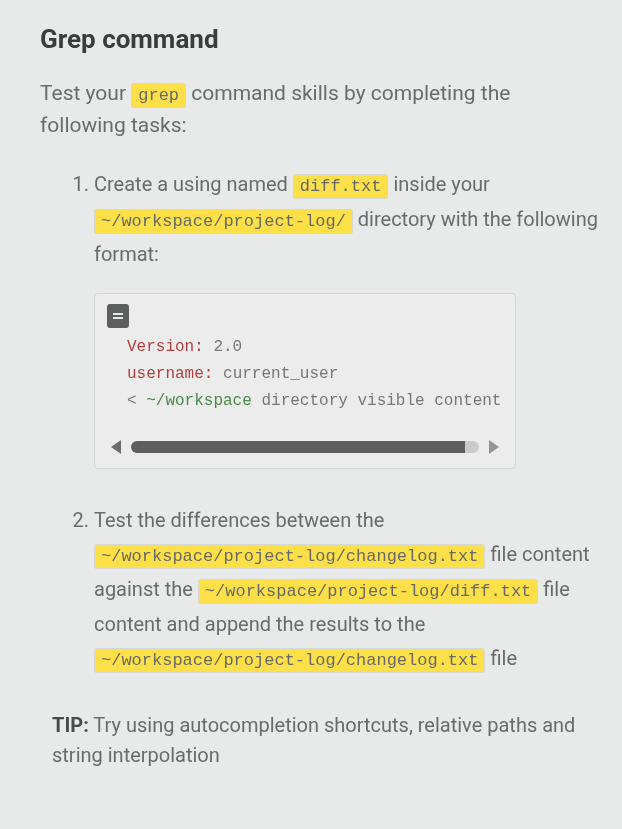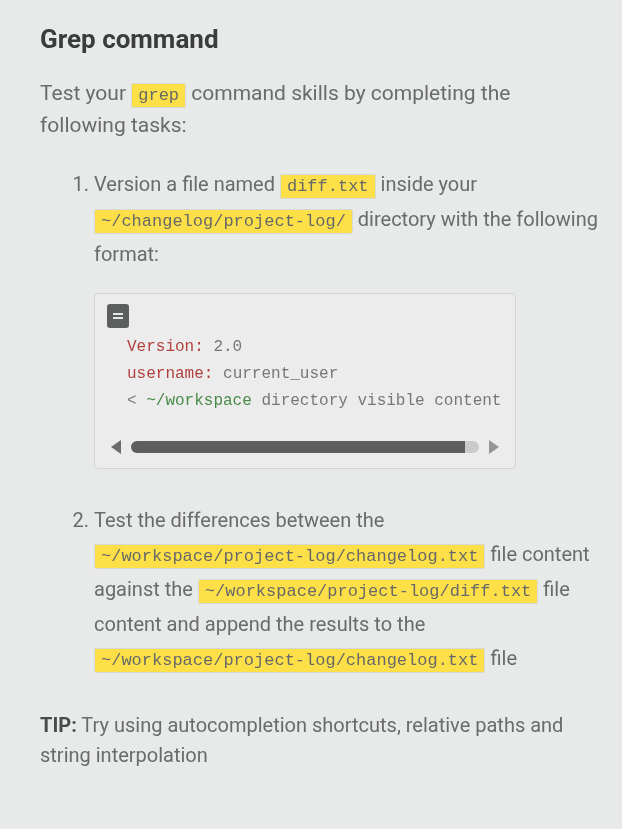--- a/index.html
+++ b/index.html
@@ -108,42 +108,42 @@
   .scroll-track {
     flex: 1;
     height: 12px;
     border-radius: 6px;
     background: linear-gradient(to right, #5d5f5f 0%, #5d5f5f 96%, #c9caca 96%, #c9caca 100%);
   }
   p.tip {
     font-size: 20px;
     line-height: 1.5;
     color: #6a6c6c;
-    margin: 0;
+    margin: 12px;
   }
   p.tip .tip-label {
     font-weight: 700;
     color: #4a4c4c;
   }
 </style>
 </head>
 <body>
 
 <div class="page">
 
   <h2 class="title">Grep command</h2>
 
   <p class="intro">
     <span>Test your </span><code class="inline">grep</code><span> command skills by completing the following tasks:</span>
   </p>
 
   <ol class="tasks">
 
     <li>
-      <span>Version a file named </span><code class="inline">diff.txt</code><span> inside your </span><code class="inline">~/changelog/project-log/</code><span> directory with the following format:</span>
+      <span>Create a using named </span><code class="inline">diff.txt</code><span> inside your </span><code class="inline">~/workspace/project-log/</code><span> directory with the following format:</span>
 
       <div class="codeblock">
         <div class="copy-icon"></div>
         <pre><span class="key">Version:</span><span class="value"> 2.0</span>
 <span class="key">username:</span><span class="value"> current_user</span>
 <span class="value">&lt; </span><span class="dir">~/workspace</span><span class="value"> directory visible content</span></pre>
         <div class="scroll-row">
           <div class="scroll-arrow left"></div>
           <div class="scroll-track"></div>
           <div class="scroll-arrow right"></div>

